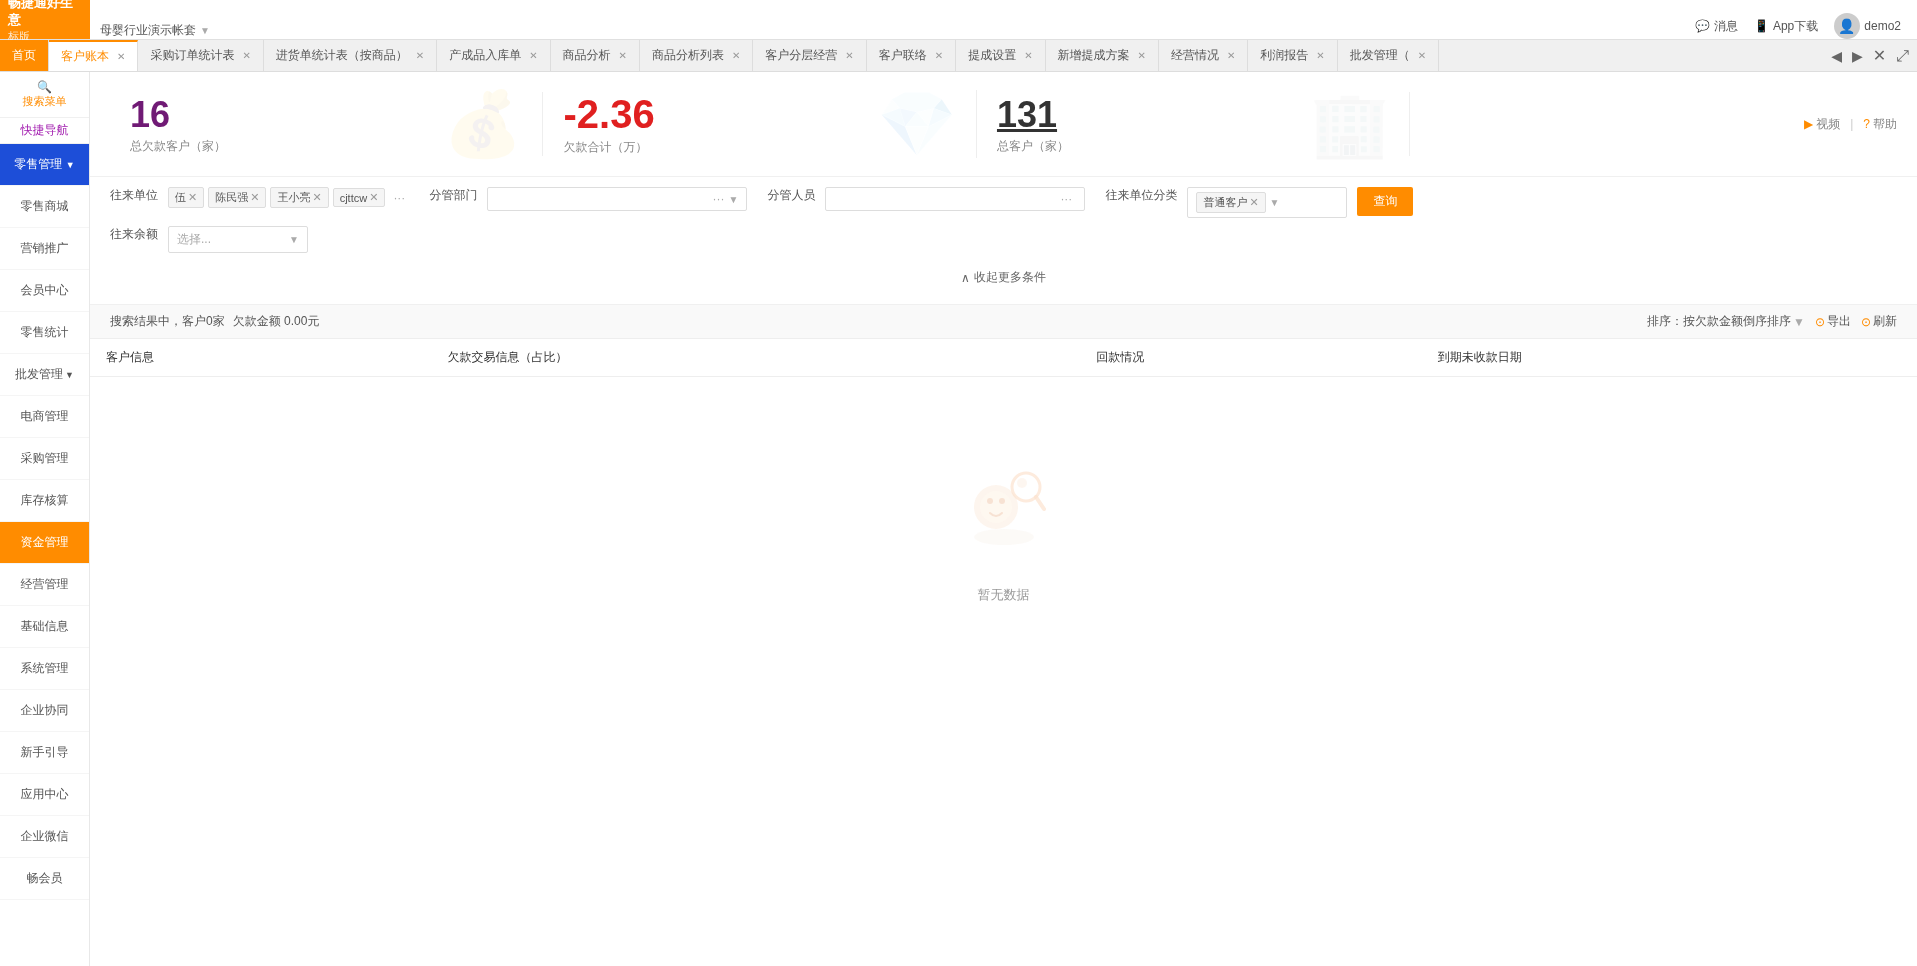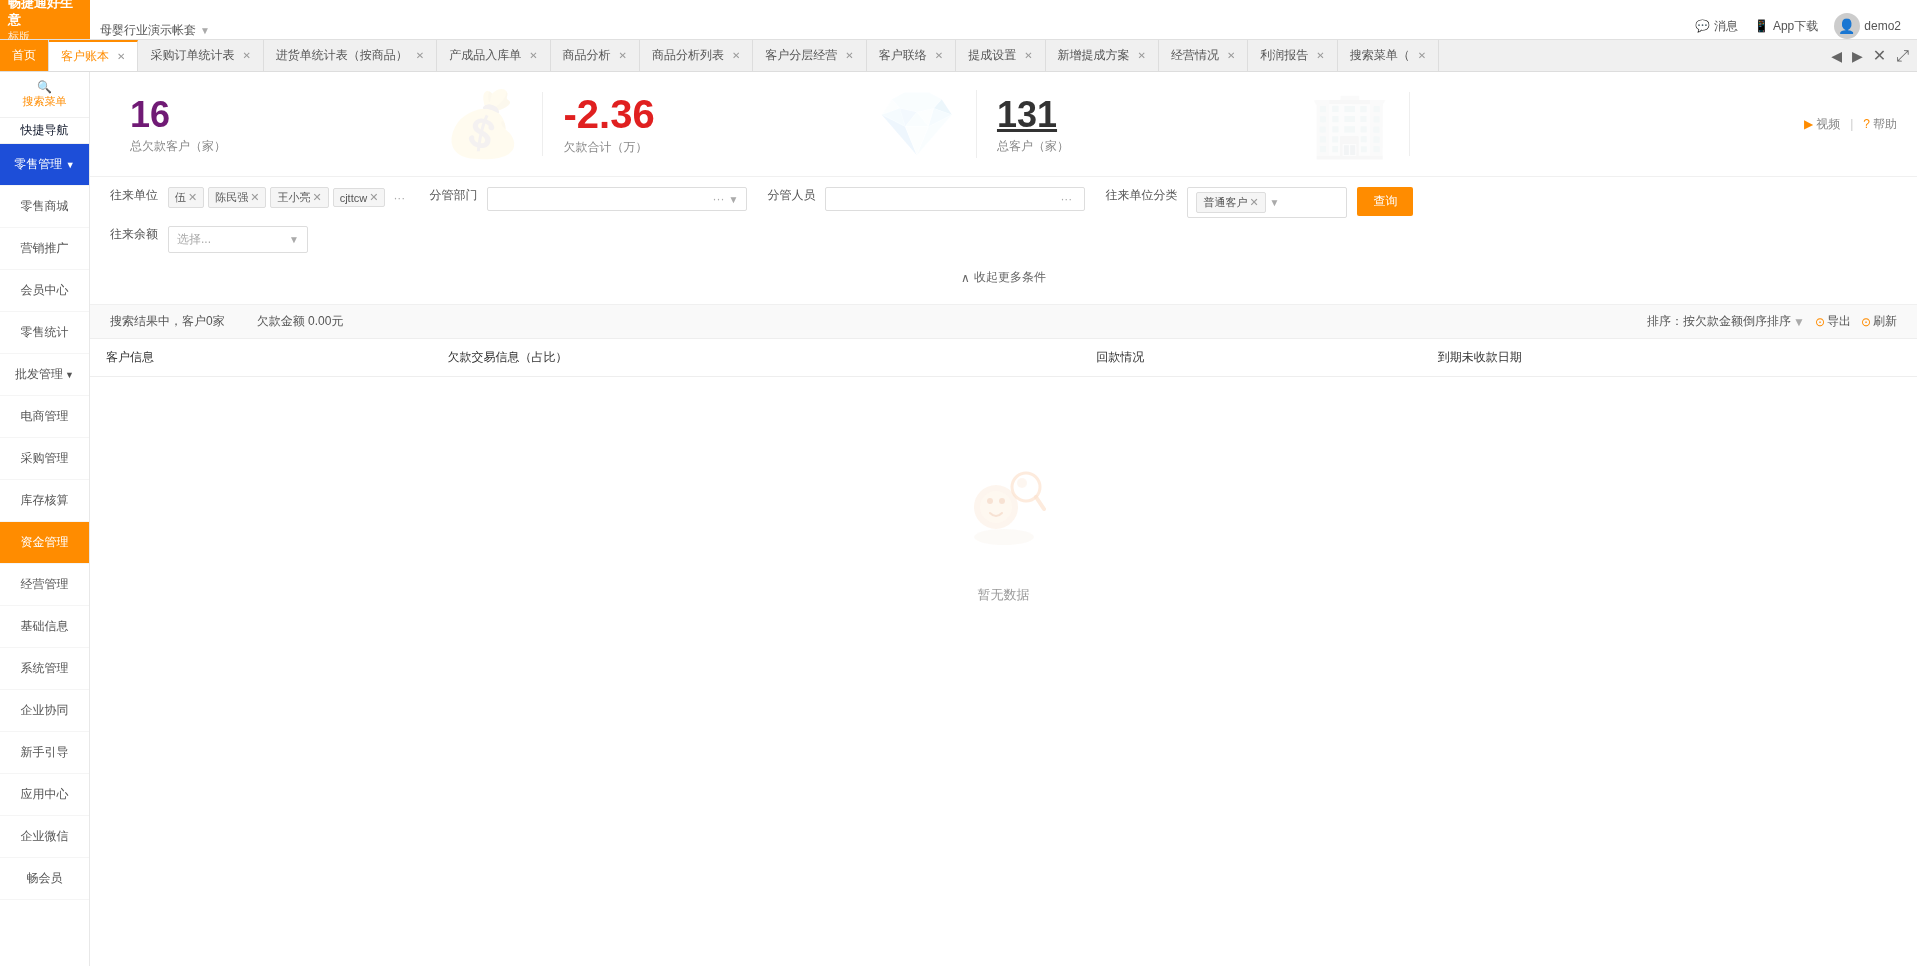--- a/index.html
+++ b/index.html
@@ -24,21 +24,21 @@
     .tab.active { background: #fff; color: #ff8c00; border-top: 2px solid #ff8c00; }
     .tab .close-x { color: #999; font-size: 10px; margin-left: 4px; }
     .tab-home { background: #ff8c00; color: #fff; }
     .tab-home.active { background: #ff8c00; color: #fff; border-top: none; }
     .tabs-nav-btns { display: flex; align-items: center; margin-left: auto; padding: 0 4px; gap: 2px; }
     .tabs-nav-btn { cursor: pointer; color: #666; font-size: 14px; padding: 2px 4px; }
 
     
     .sidebar { width: 90px; min-width: 90px; background: #fff; border-right: 1px solid #e8e8e8; display: flex; flex-direction: column; overflow-y: auto; }
     .sidebar-search { padding: 8px 6px; border-bottom: 1px solid #f0f0f0; color: #ff8c00; font-size: 12px; cursor: pointer; text-align: center; }
-    .sidebar-nav { padding: 4px 0; border-bottom: 1px solid #f0f0f0; color: #0f172a; font-size: 12px; cursor: pointer; text-align: center; }
+    .sidebar-nav { padding: 4px 0; border-bottom: 1px solid #f0f0f0; color: #a21caf; font-size: 12px; cursor: pointer; text-align: center; }
     .sidebar-item { padding: 12px 6px; text-align: center; font-size: 12px; color: #555; cursor: pointer; border-bottom: 1px solid #f5f5f5; }
     .sidebar-item.active { background: #1d4ed8; color: #fff; }
 
     
     .main-content { flex: 1; display: flex; flex-direction: column; overflow: hidden; background: #fff; }
 
     
     .stats-header { display: flex; align-items: center; background: #fff; padding: 10px 20px; border-bottom: 1px solid #f0f0f0; gap: 0; position: relative; }
     .stat-block { flex: 1; display: flex; flex-direction: column; align-items: flex-start; padding: 10px 20px; position: relative; }
     .stat-block::after { content: ''; position: absolute; right: 0; top: 10%; height: 80%; border-right: 1px solid #eee; }
@@ -55,21 +55,21 @@
     .filter-label { color: #555; font-size: 12px; white-space: nowrap; }
     .filter-tags { display: flex; align-items: center; gap: 4px; flex-wrap: wrap; }
     .filter-tag { background: #f5f5f5; border: 1px solid #ddd; border-radius: 2px; padding: 2px 6px; font-size: 11px; color: #555; display: flex; align-items: center; gap: 2px; }
     .filter-tag .tag-close { color: #999; cursor: pointer; }
     .filter-select { display: flex; align-items: center; border: 1px solid #ddd; border-radius: 2px; padding: 4px 8px; min-width: 120px; max-width: 180px; color: #555; cursor: pointer; font-size: 12px; }
     .filter-select-wide { min-width: 280px; }
     .collapse-btn { display: flex; align-items: center; gap: 4px; color: #666; cursor: pointer; font-size: 12px; justify-content: center; padding: 4px; }
     .query-btn { background: #ff8c00; color: #fff; border: none; border-radius: 2px; padding: 6px 16px; cursor: pointer; font-size: 12px; }
 
     
-    .result-bar { display: flex; align-items: center; padding: 8px 20px; background: #f9f9f9; border-bottom: 1px solid #eee; gap: 32px; }
+    .result-bar { display: flex; align-items: center; padding: 8px 20px; background: #f9f9f9; border-bottom: 1px solid #eee; gap: 8px; }
     .result-info { font-size: 12px; color: #555; }
     .result-actions { margin-left: auto; display: flex; align-items: center; gap: 10px; font-size: 12px; color: #555; }
     .result-actions span { cursor: pointer; display: flex; align-items: center; gap: 2px; }
     .sort-label { font-size: 12px; color: #555; }
 
     
     .data-table { width: 100%; border-collapse: collapse; }
     .data-table th { background: #fff; padding: 10px 16px; text-align: left; font-weight: normal; color: #333; border-bottom: 1px solid #eee; font-size: 12px; }
     .table-container { overflow-y: auto; flex: 1; }
 
@@ -162,21 +162,21 @@
     </div>
     <div class="tab">
       <span>经营情况</span>
       <span class="close-x">✕</span>
     </div>
     <div class="tab">
       <span>利润报告</span>
       <span class="close-x">✕</span>
     </div>
     <div class="tab">
-      <span>搜索菜单（</span>
+      <span>批发管理（</span>
       <span class="close-x">✕</span>
     </div>
     <div class="tabs-nav-btns">
       <span class="tabs-nav-btn">◀</span>
       <span class="tabs-nav-btn">▶</span>
       <span class="tabs-nav-btn" style="font-size:16px;">✕</span>
       <span class="tabs-nav-btn" style="font-size:16px;">⤢</span>
     </div>
   </div>
 

